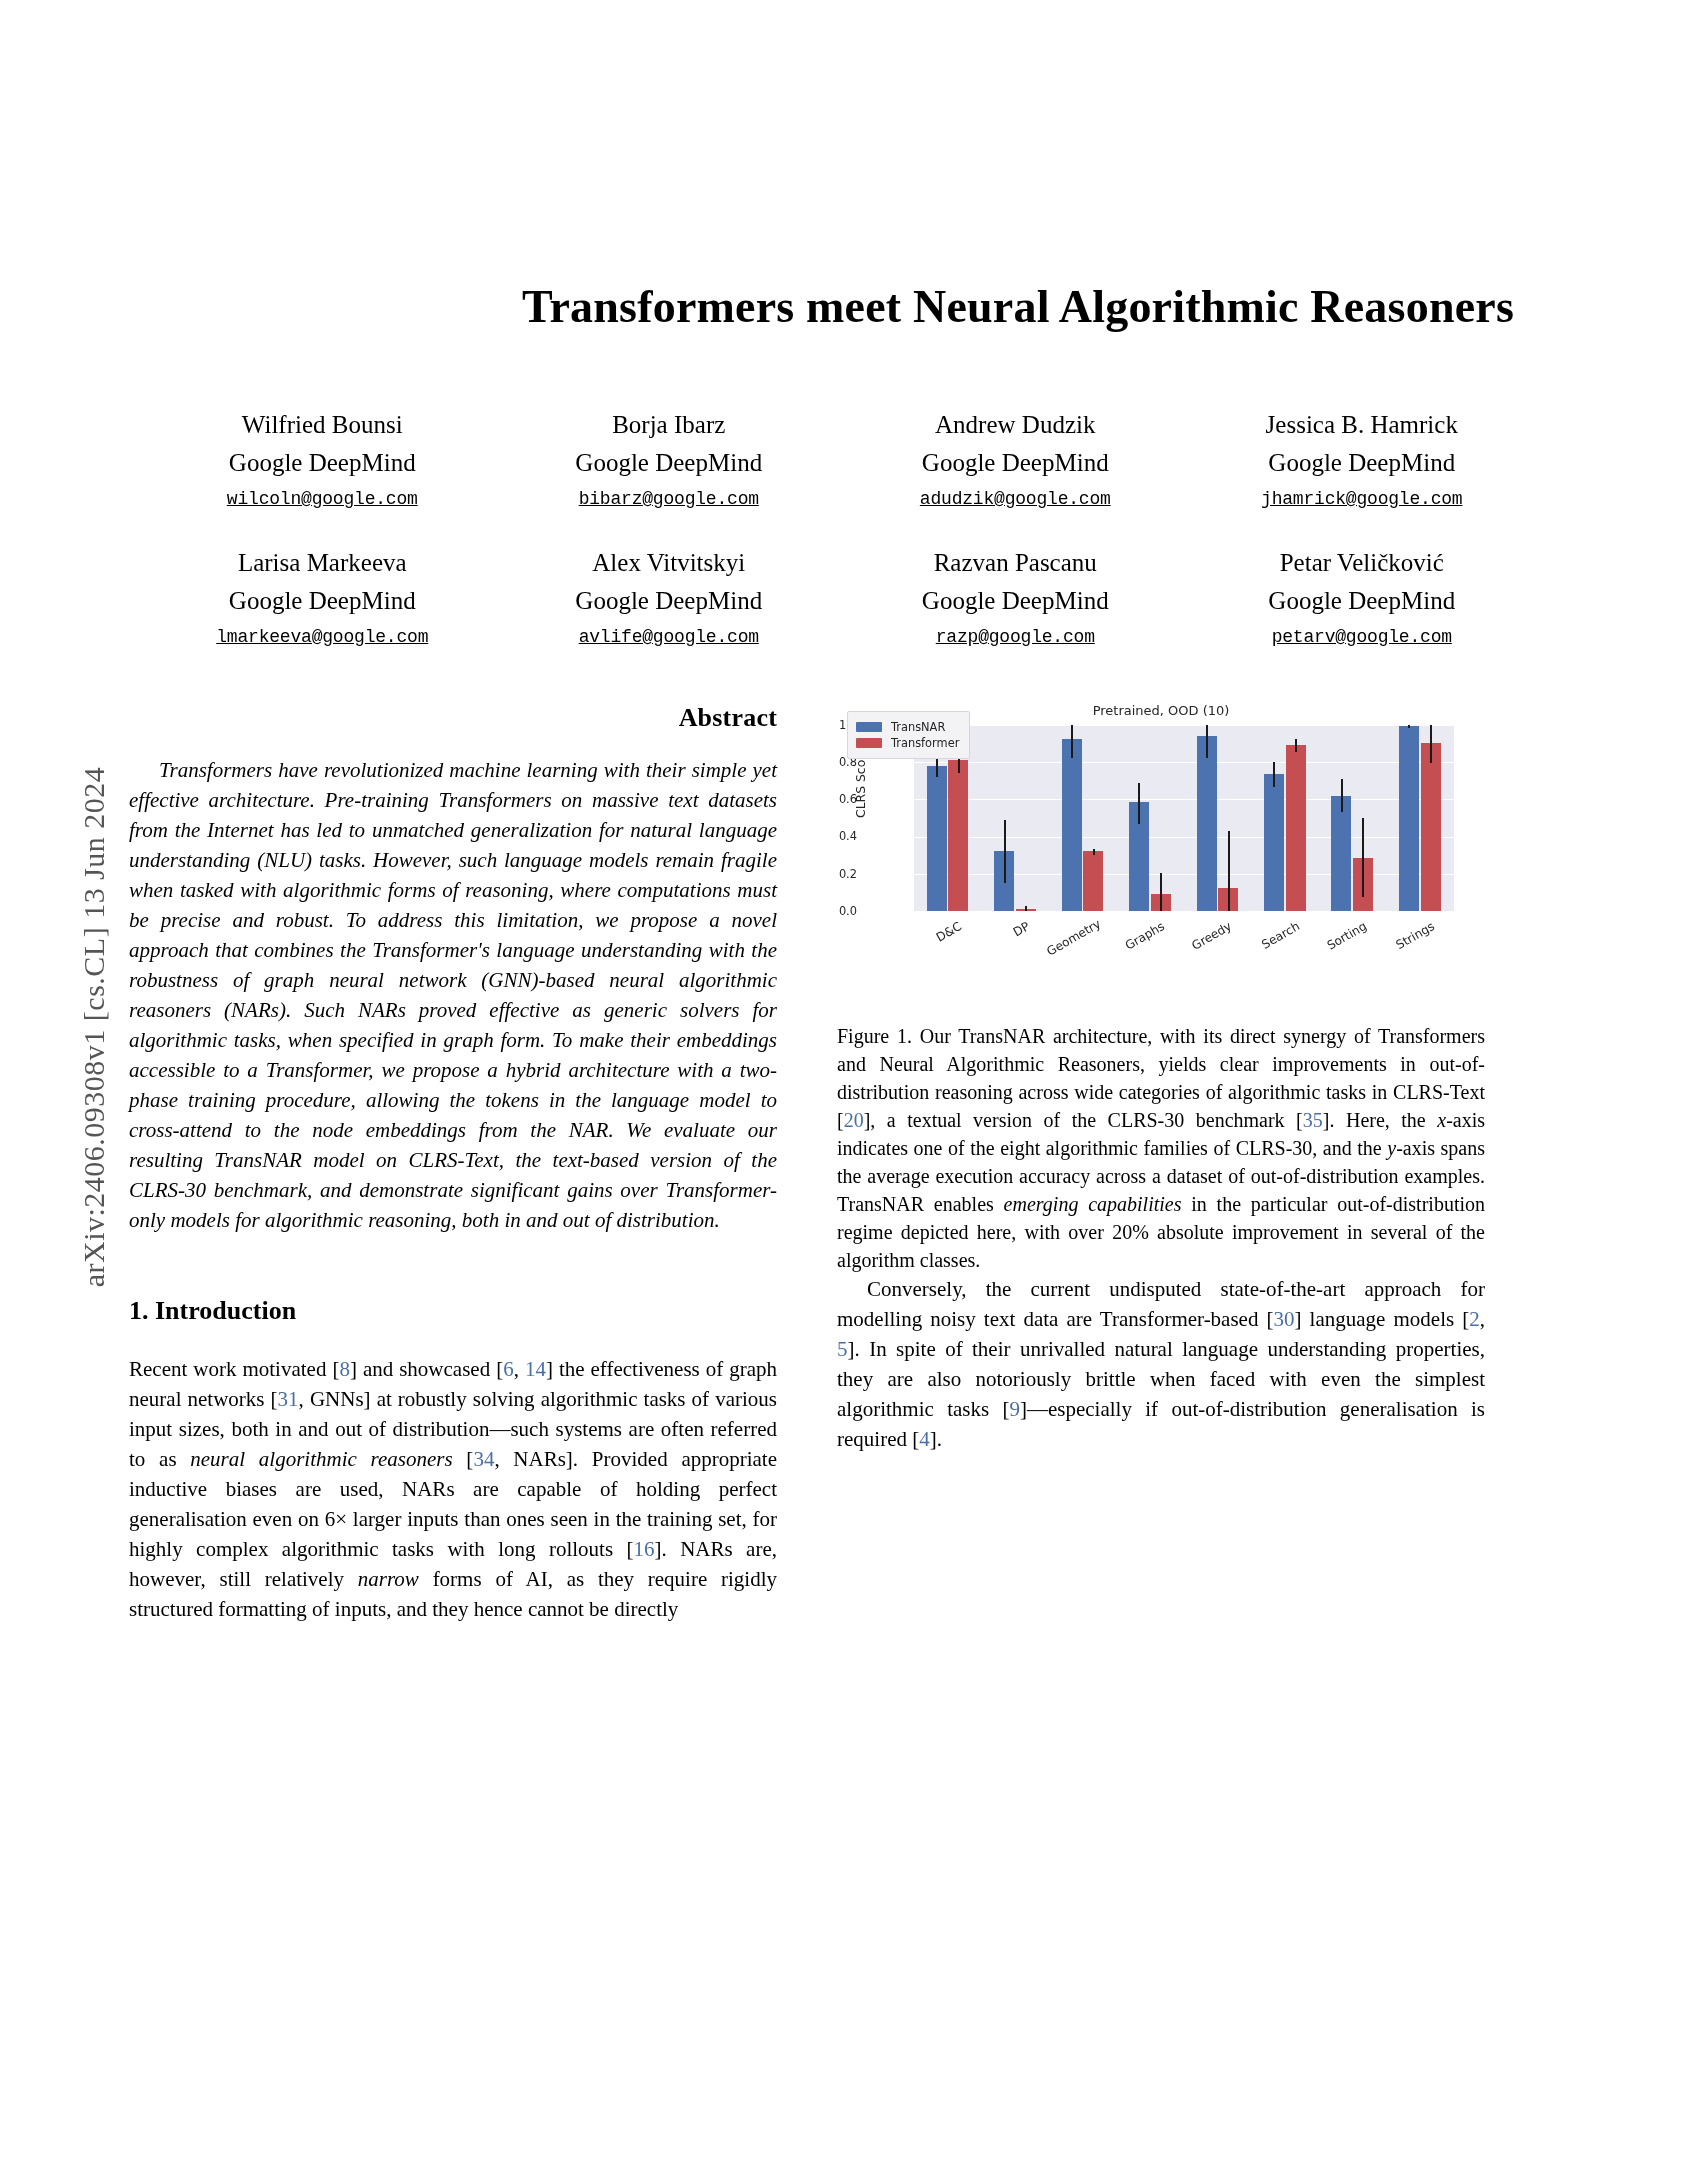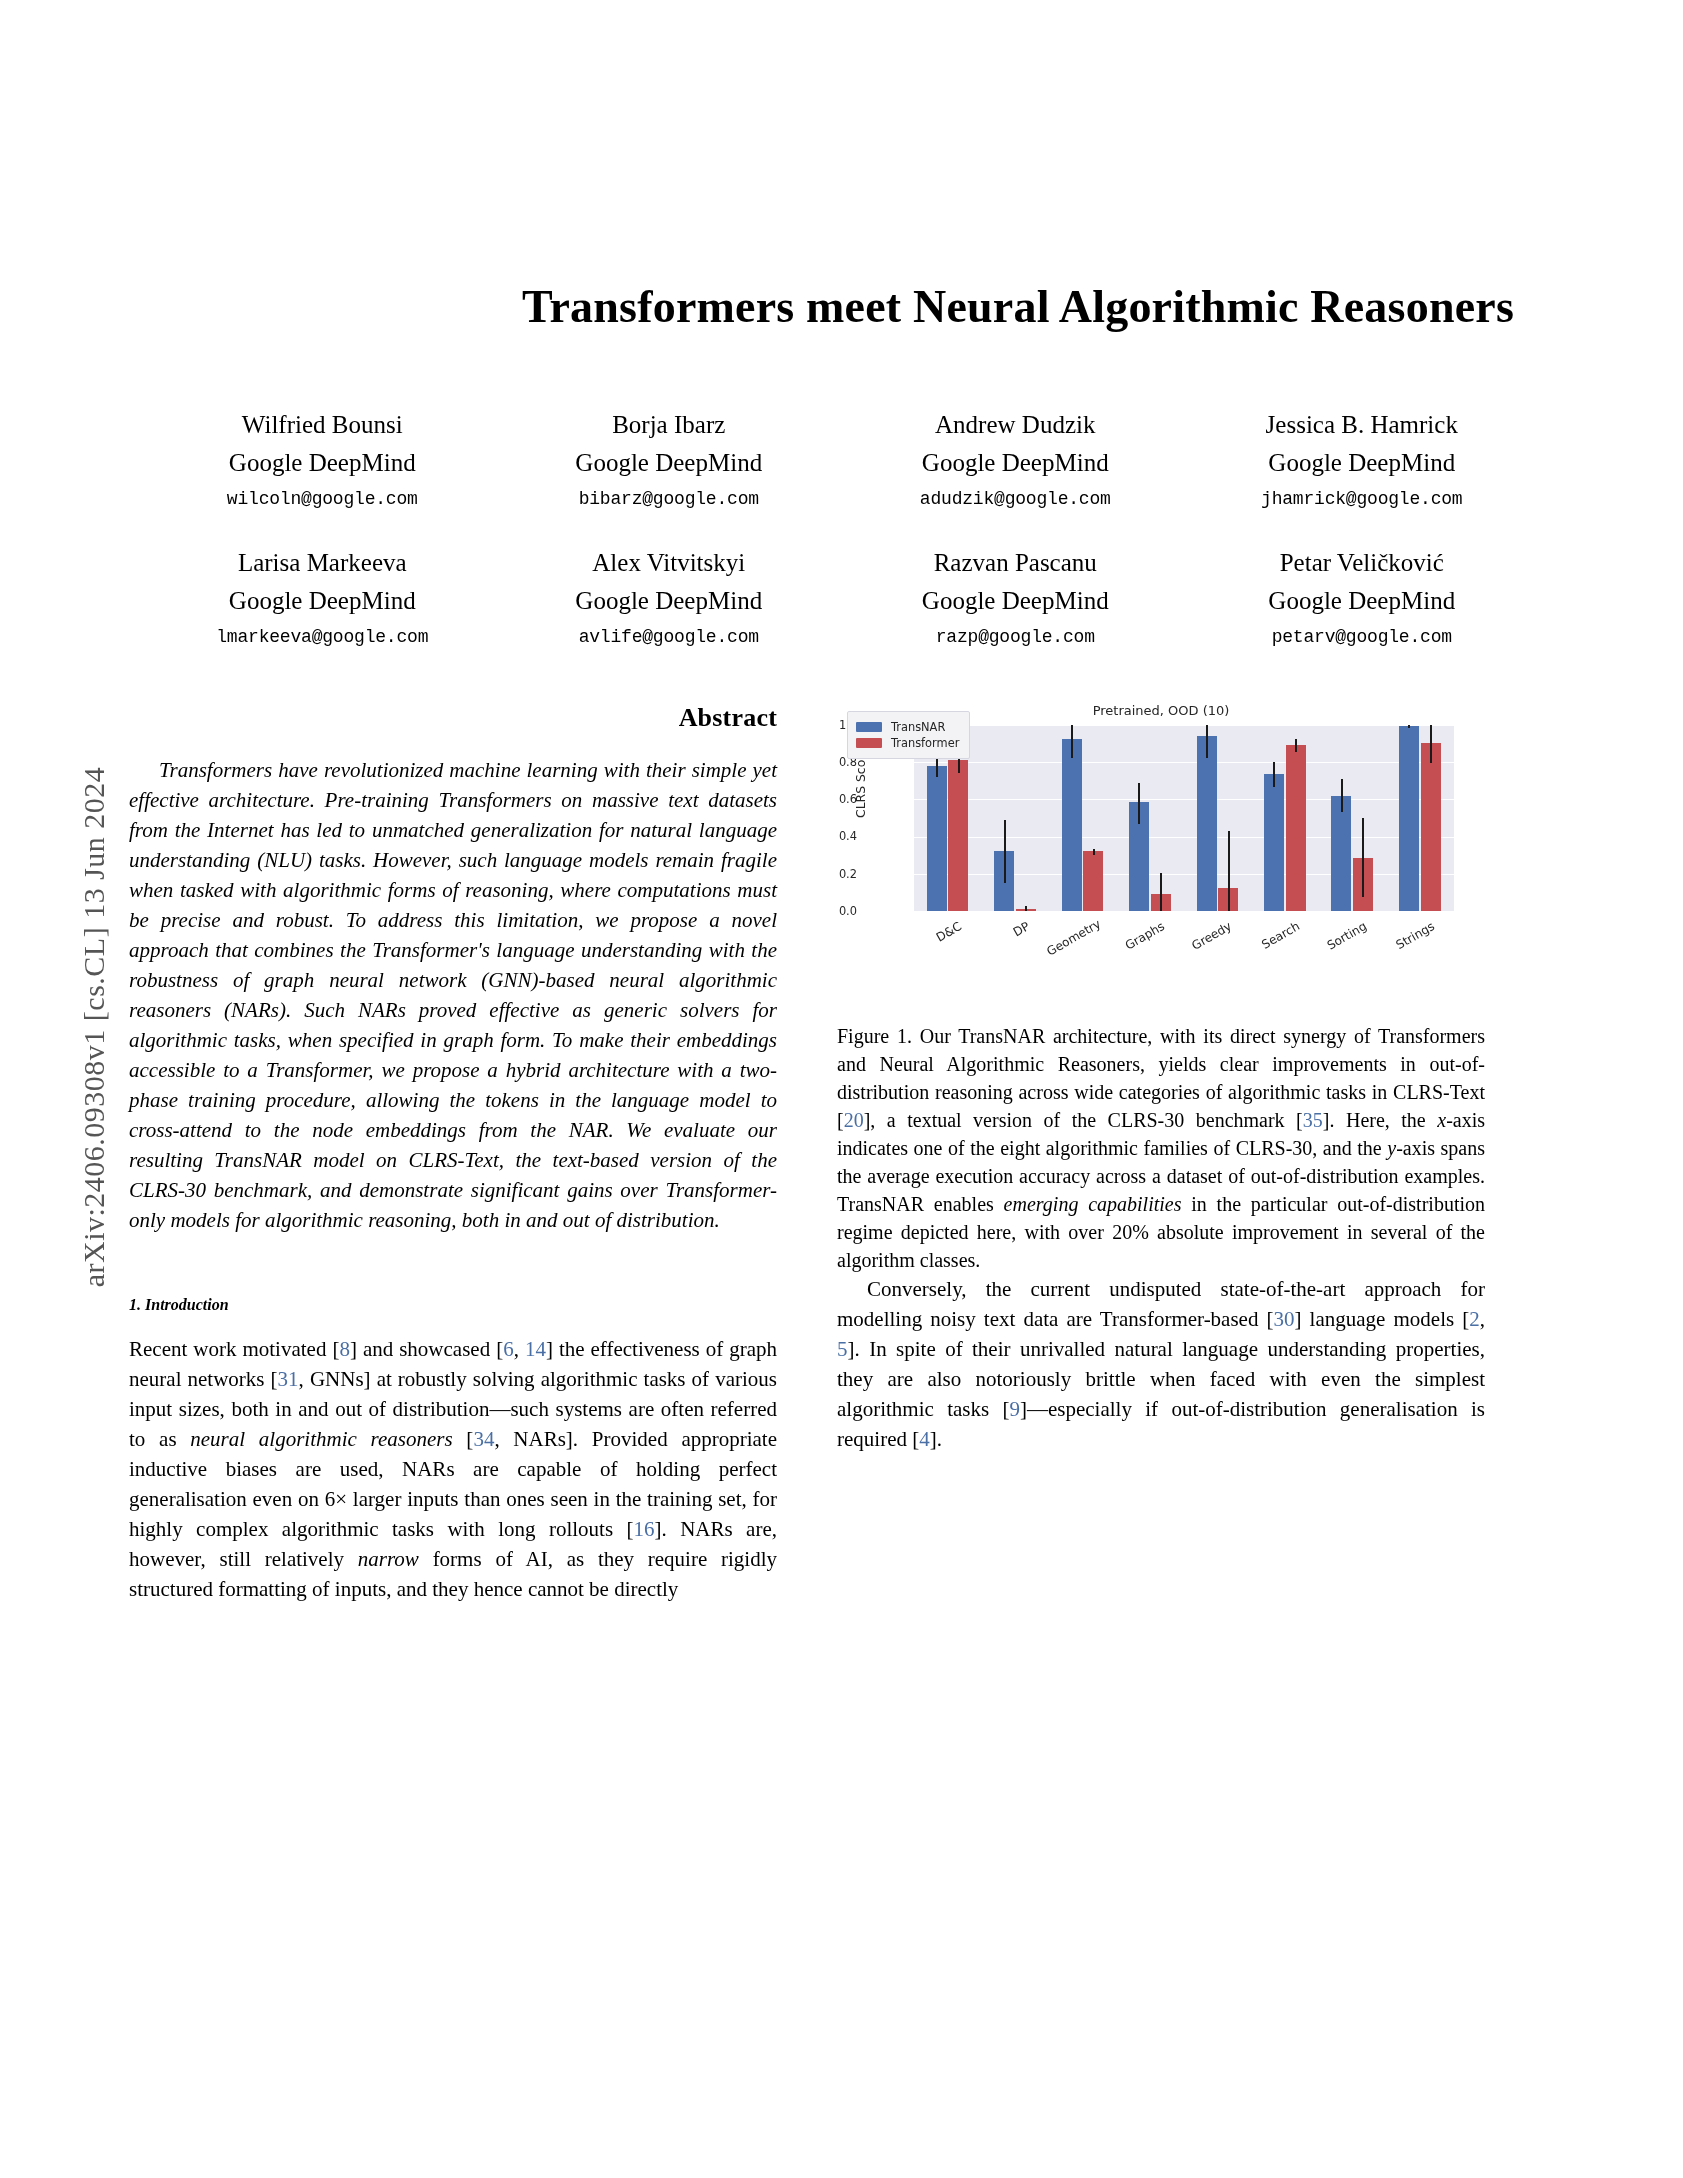--- a/index.html
+++ b/index.html
@@ -39,40 +39,40 @@
   
   .authors{
     position:absolute;left:149px;top:406px;width:1386px;
   }
   .author-row{display:flex;width:100%;margin-bottom:28px;}
   .author{flex:1 1 0;text-align:center;}
   .author .name{font-size:25px;line-height:38px;}
   .author .affil{font-size:25px;line-height:38px;}
   .author .email{
     font-family:"Liberation Mono","DejaVu Sans Mono",monospace;
-    font-size:18px;line-height:34px;letter-spacing:-0.2px;
+    font-size:18px;line-height:34px;letter-spacing:-0.2px;text-decoration:underline;
   }
 
   
   .col{position:absolute;width:648px;}
   .col-left{left:129px;top:703px;}
   .col-right{left:837px;top:703px;}
 
   .abs-head{
     text-align:right;font-size:26px;font-weight:bold;
     margin:0 0 22px 0;letter-spacing:0.2px;
   }
   .abstract{
     font-style:italic;font-size:21px;line-height:30px;
     text-align:justify;text-indent:30px;
     margin:0;
     hyphens:auto;
   }
   .sec-head{
-    font-size:16px;font-weight:bold;margin:61px 0 20px 0;font-style:italic;
+    font-size:26px;font-weight:bold;margin:61px 0 28px 0;
   }
   p.body{
     font-size:21px;line-height:30px;text-align:justify;
     margin:0 0 0 0;text-indent:30px;
     hyphens:auto;
   }
   p.body.first{text-indent:0;}
   p.body + p.body{margin-top:18px;}
   .cite{color:#4a6fa5;}
   .ital{font-style:italic;}

